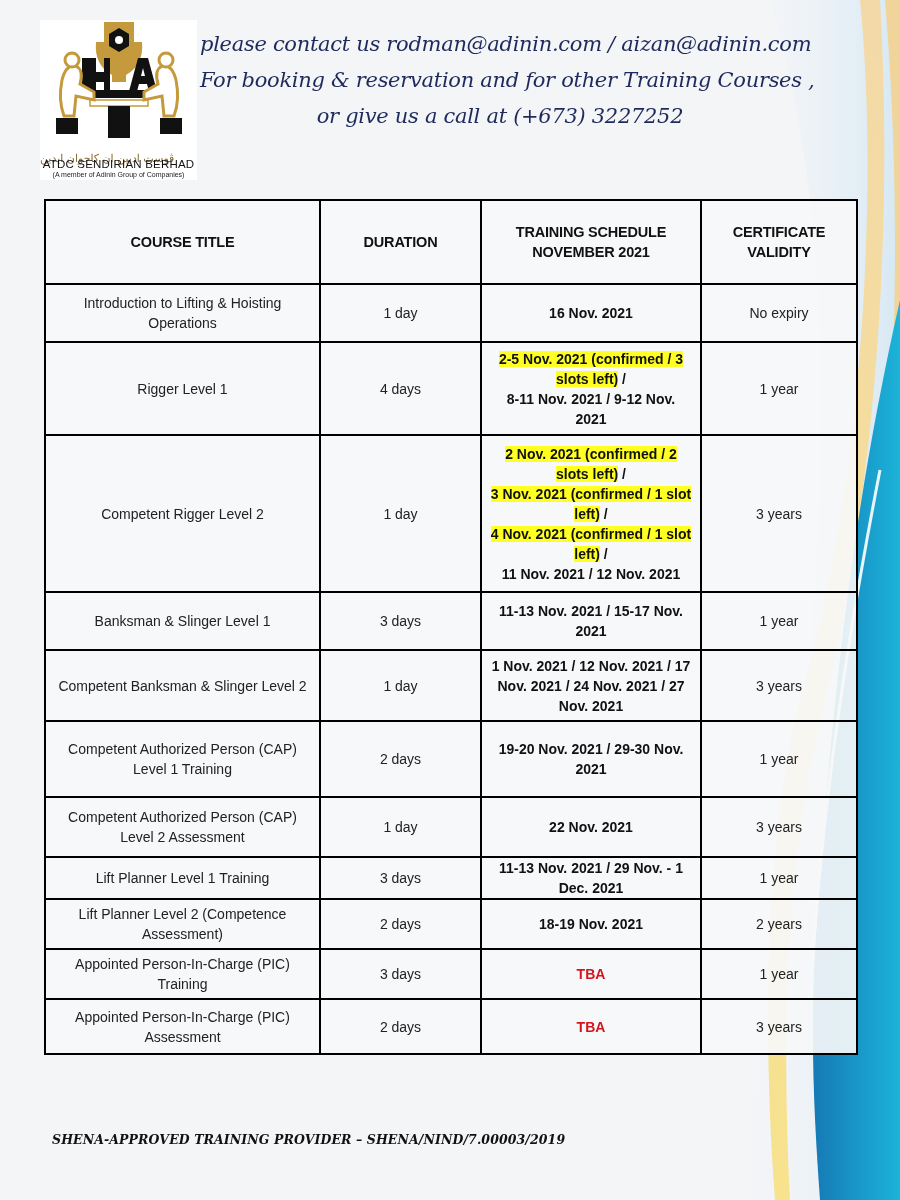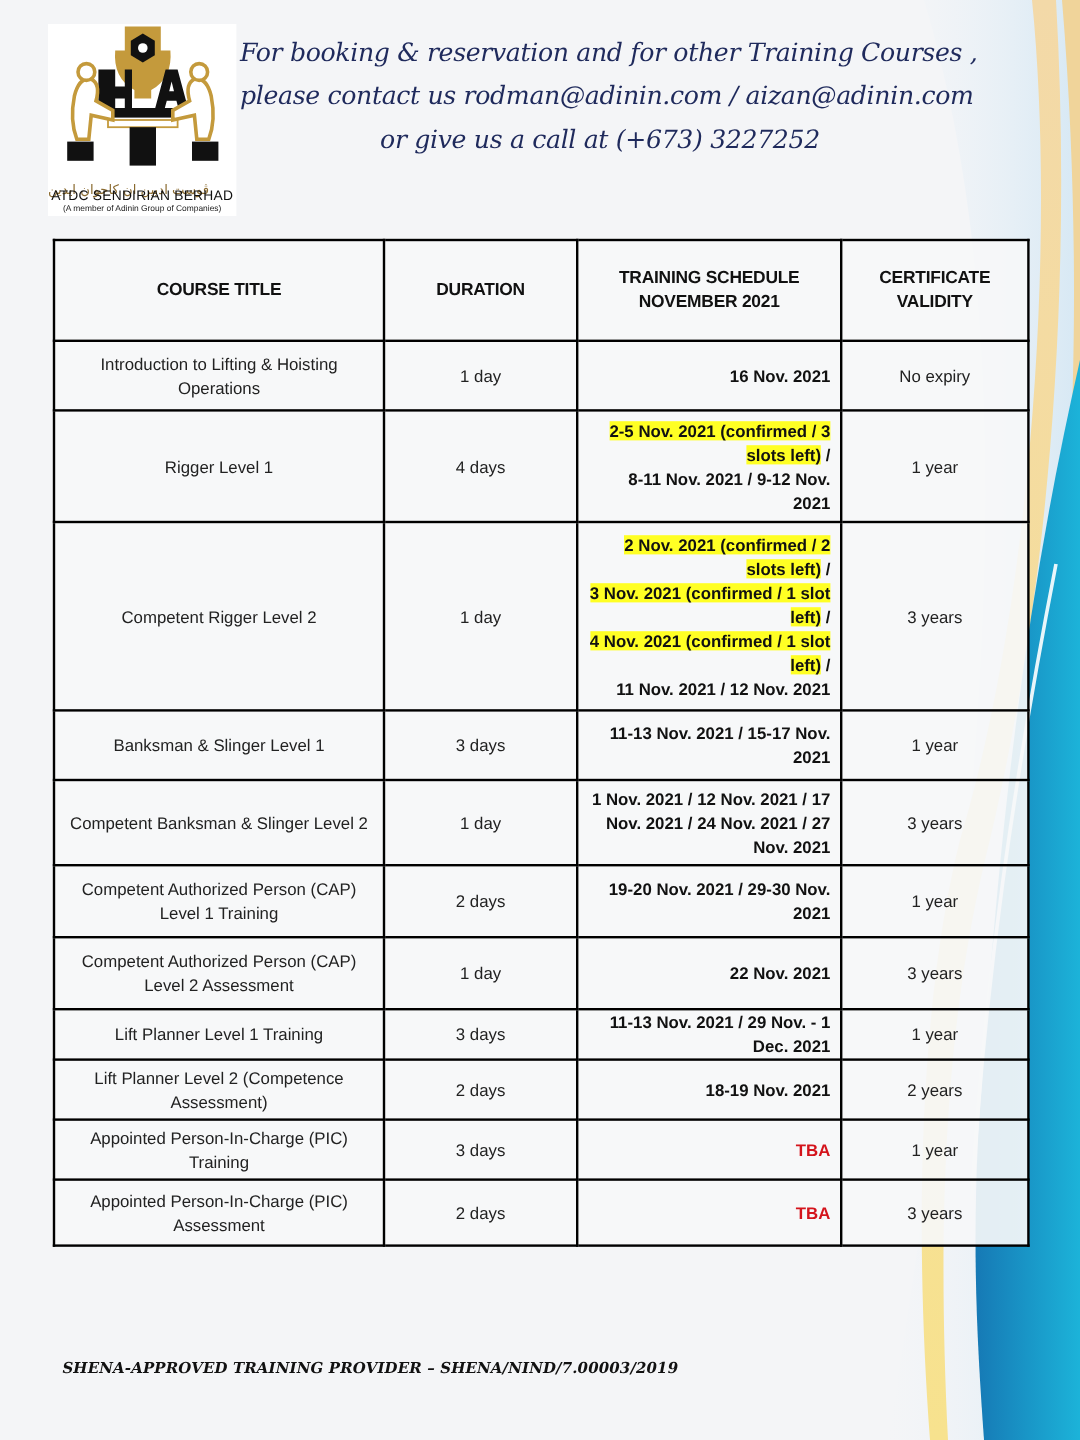--- a/index.html
+++ b/index.html
@@ -59,21 +59,21 @@
     vertical-align:middle;
     line-height:20px;
     background:rgba(246,247,249,0.92);
   }
   table.sched th {
     font-weight:bold; text-align:center; font-size:14.5px;
     height:74px; letter-spacing:-0.2px;
   }
   td.title { text-align:center; padding-left:9px; color:#222; }
   td.dur { text-align:center; color:#222; }
-  td.sched-cell { text-align:right; font-weight:bold; padding:4px 10px; }
+  td.sched-cell { text-align:center; font-weight:bold; padding:4px 10px; }
   td.valid { text-align:center; color:#222; }
   .hl { background:#ffff24; }
   .tba { color:#d4141c; font-weight:bold; }
   .sched-line { display:block; }
 
   .footer {
     position:absolute; left:52px; top:1132px;
     font-family:"DejaVu Serif", serif;
     font-style:italic; font-weight:bold;
     font-size:12.5px; color:#111; letter-spacing:0.1px;
@@ -127,22 +127,22 @@
 
       <rect x="2" y="98" width="22" height="16" fill="#111"></rect>
       <rect x="106" y="98" width="22" height="16" fill="#111"></rect>
     </svg>
     <div class="arabic">ڤوست اديين ان كاجوان ايدين</div>
     <div class="company">ATDC SENDIRIAN BERHAD</div>
     <div class="member">(A member of Adinin Group of Companies)</div>
   </div>
 
   <div class="contact">
+    <div>please contact us rodman@adinin.com / aizan@adinin.com</div>
     <div>For booking &amp; reservation and for other Training Courses ,</div>
-    <div>please contact us rodman@adinin.com / aizan@adinin.com</div>
     <div>or give us a call at (+673) 3227252</div>
   </div>
 
   <table class="sched">
     <colgroup>
       <col style="width:275px">
       <col style="width:161px">
       <col style="width:220px">
       <col style="width:156px">
     </colgroup>
@@ -204,21 +204,21 @@
 
       <tr style="height:71px">
         <td class="title">Competent Banksman &amp; Slinger Level 2</td>
         <td class="dur">1 day</td>
         <td class="sched-cell">
           <span>1 Nov. 2021 / 12 Nov. 2021 / 17 Nov. 2021 / 24 Nov. 2021 / 27 Nov. 2021</span>
         </td>
         <td class="valid">3 years</td>
       </tr>
 
-      <tr style="height:60px">
+      <tr style="height:76px">
         <td class="title">Competent Authorized Person (CAP) Level 1 Training</td>
         <td class="dur">2 days</td>
         <td class="sched-cell">
           <span>19-20 Nov. 2021 / 29-30 Nov. 2021</span>
         </td>
         <td class="valid">1 year</td>
       </tr>
 
       <tr style="height:60px">
         <td class="title">Competent Authorized Person (CAP) Level 2 Assessment</td>

